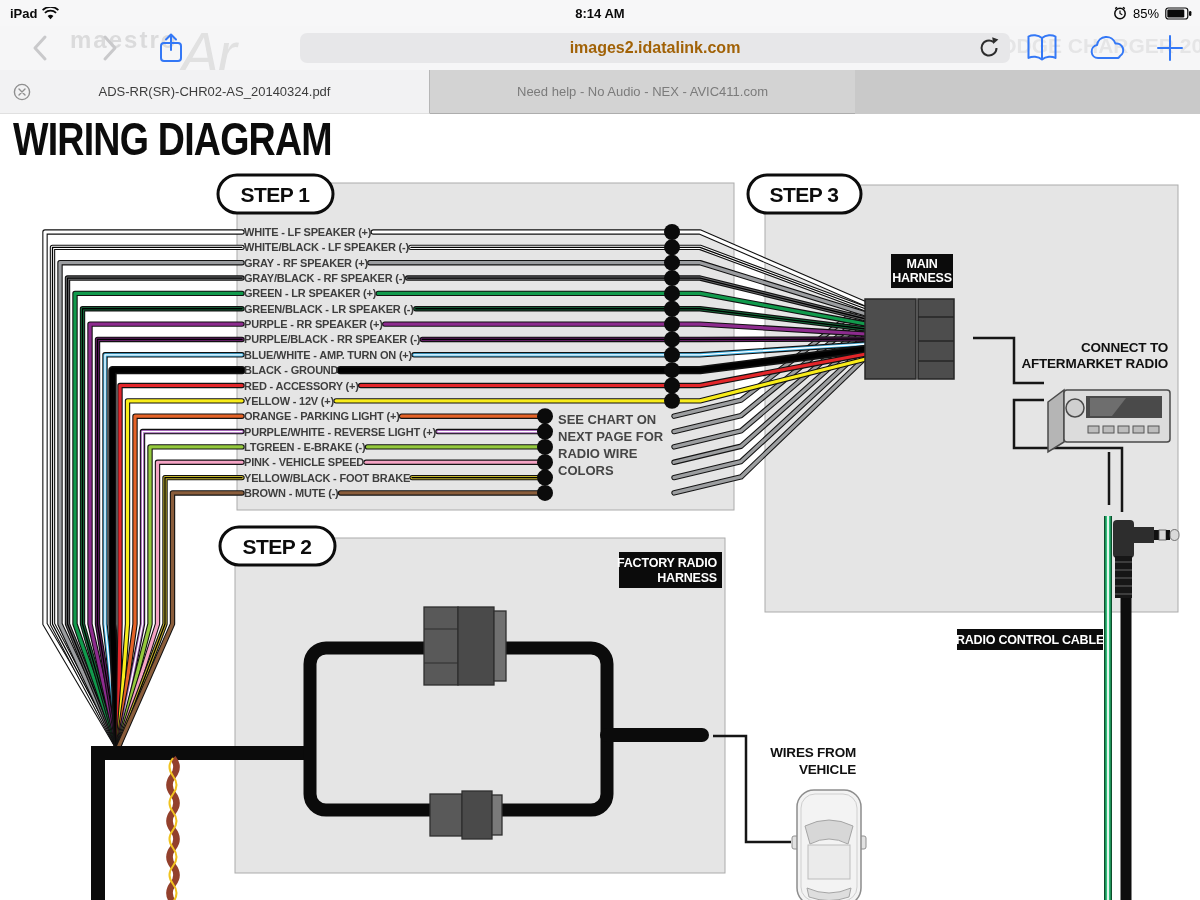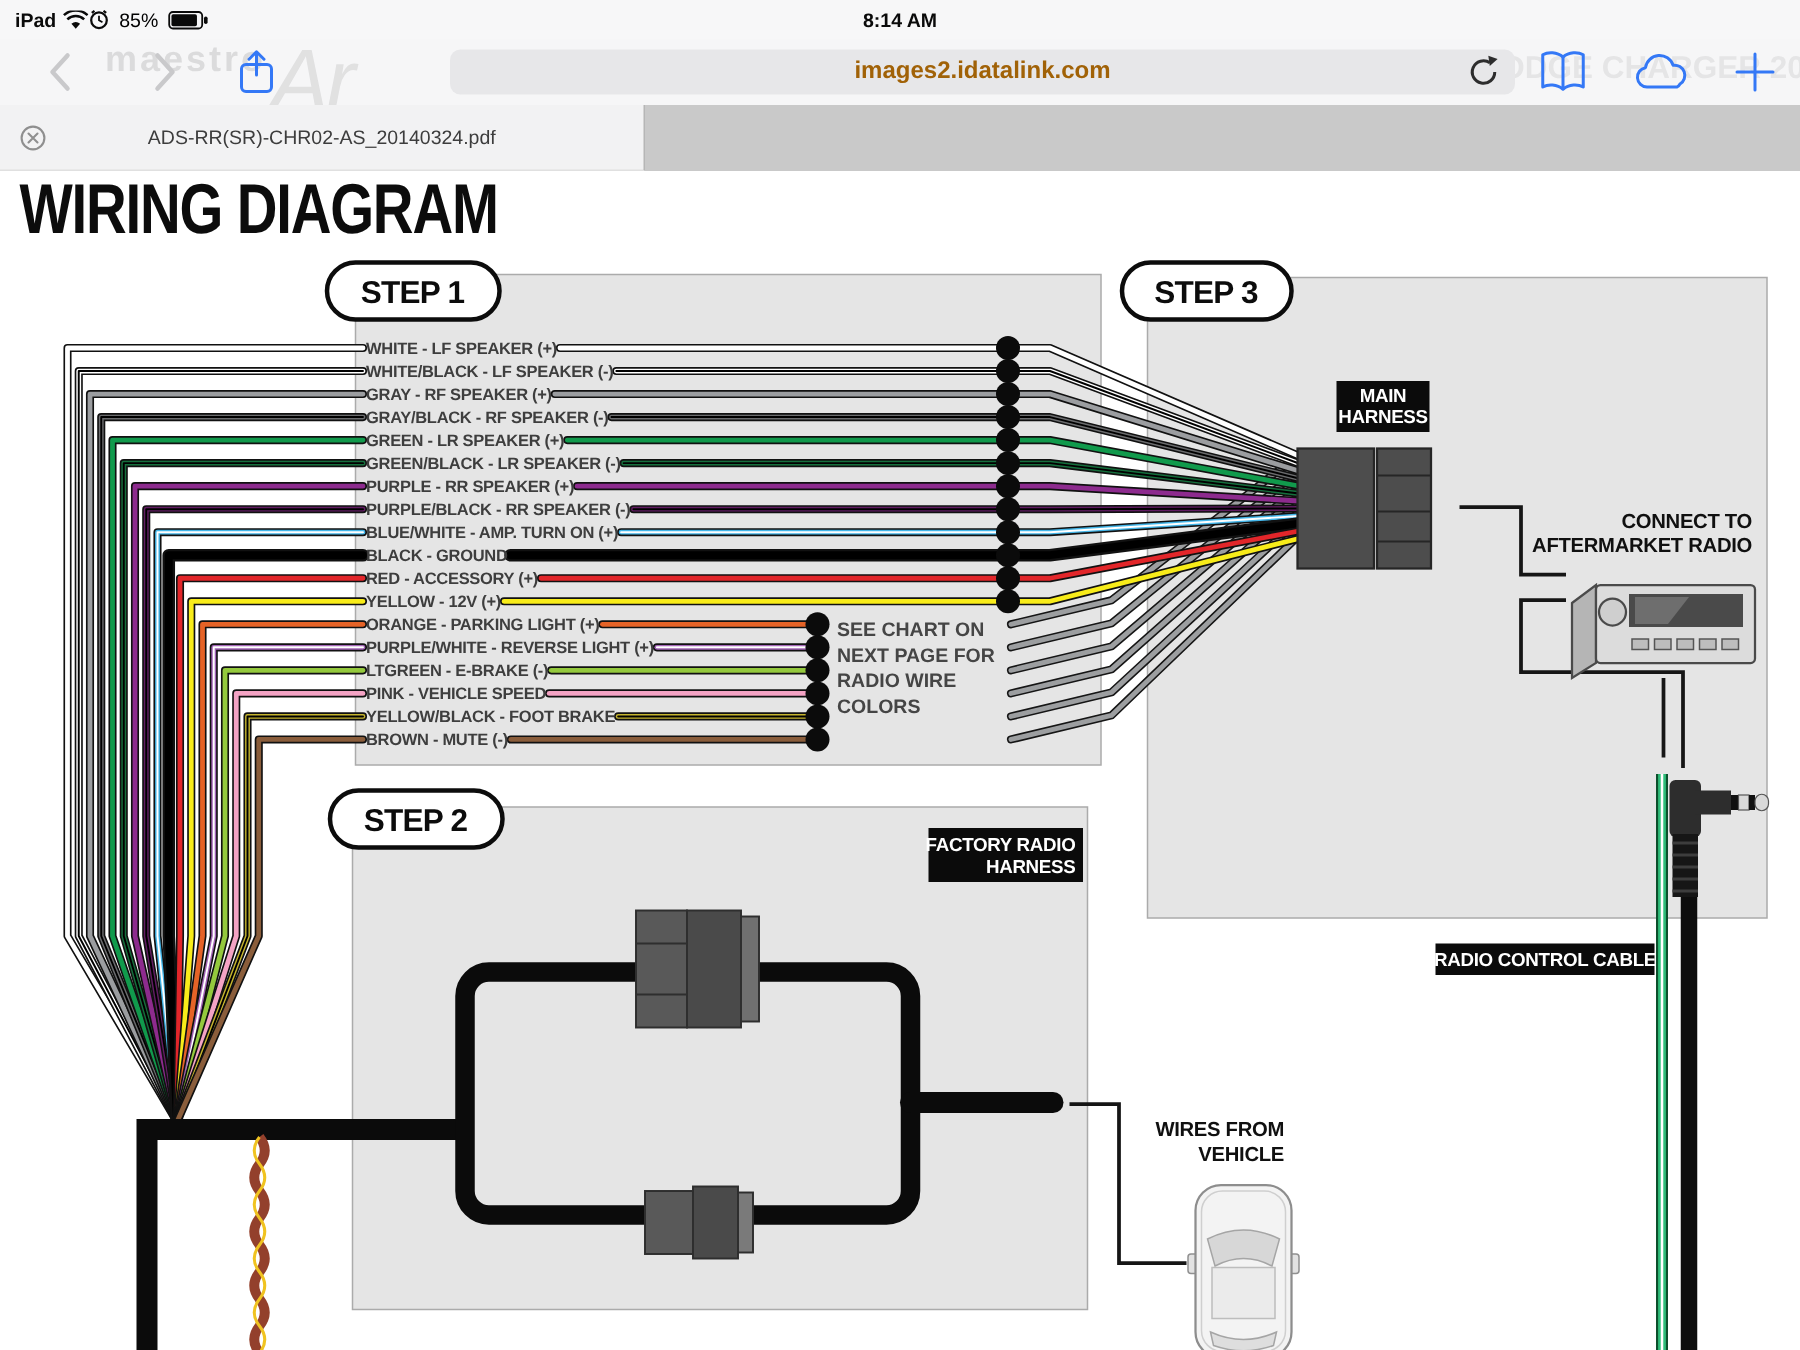--- a/index.html
+++ b/index.html
@@ -1,20 +1,20 @@
 <!DOCTYPE html>
 <html><head>
 <meta charset="utf-8">
 <style>
   html,body{margin:0;padding:0;background:#ffffff;}
   .screen{position:relative;width:1200px;height:900px;overflow:hidden;
           font-family:"Liberation Sans",sans-serif;background:#ffffff;}
   
   .status-bar{position:absolute;top:0;left:0;width:1200px;height:26px;background:#f7f7f8;
-              display:flex;align-items:center;z-index:5;}
+              display:flex;align-items:center;justify-content:space-between;z-index:5;}
   .sb-left{display:flex;align-items:center;gap:5px;margin-left:10px;}
   .sb-left .dev{font-size:13px;font-weight:700;color:#0a0a0a;}
   .sb-center{position:absolute;left:0;right:0;text-align:center;font-size:13px;font-weight:700;color:#0a0a0a;}
   .sb-right{display:flex;align-items:center;gap:6px;margin-right:8px;z-index:2;}
   .sb-right .pct{font-size:13px;color:#000000;}
   
   .toolbar{position:absolute;top:26px;left:0;width:1200px;height:44px;background:#f6f6f7;z-index:4;}
   .wm-script{position:absolute;left:70px;top:0px;font-size:24px;font-weight:700;letter-spacing:2px;
              color:rgba(40,40,40,0.13);z-index:0;}
   .wm-logo{position:absolute;left:180px;top:-6px;font-size:59px;font-weight:400;font-style:italic;
@@ -131,20 +131,23 @@
 
   <div class="tab-bar">
     <div class="tab active" style="width:430px">
       <button class="close" style="background:none;border:none;padding:0">
         <svg width="18" height="18" viewBox="0 0 18 18">
           <circle cx="9" cy="9" r="7.6" fill="none" stroke="#8f8f8f" stroke-width="1.4"></circle>
           <path d="M6 6 L12 12 M12 6 L6 12" stroke="#8f8f8f" stroke-width="1.4" stroke-linecap="round"></path>
         </svg>
       </button>
       <span>ADS-RR(SR)-CHR02-AS_20140324.pdf</span>
+    </div>
+    <div class="tab" style="width:425px;border-right:none">
+      <span>Need help - No Audio - NEX - AVIC411.com</span>
     </div>
   </div>
 
   <div class="content">
     <h1 class="page-title">WIRING DIAGRAM</h1>
 
     <svg id="diagram" width="1200" height="786" viewBox="0 114 1200 786">
 
       <g id="panels">
         <rect class="panel" x="237" y="183" width="497" height="327"></rect>

